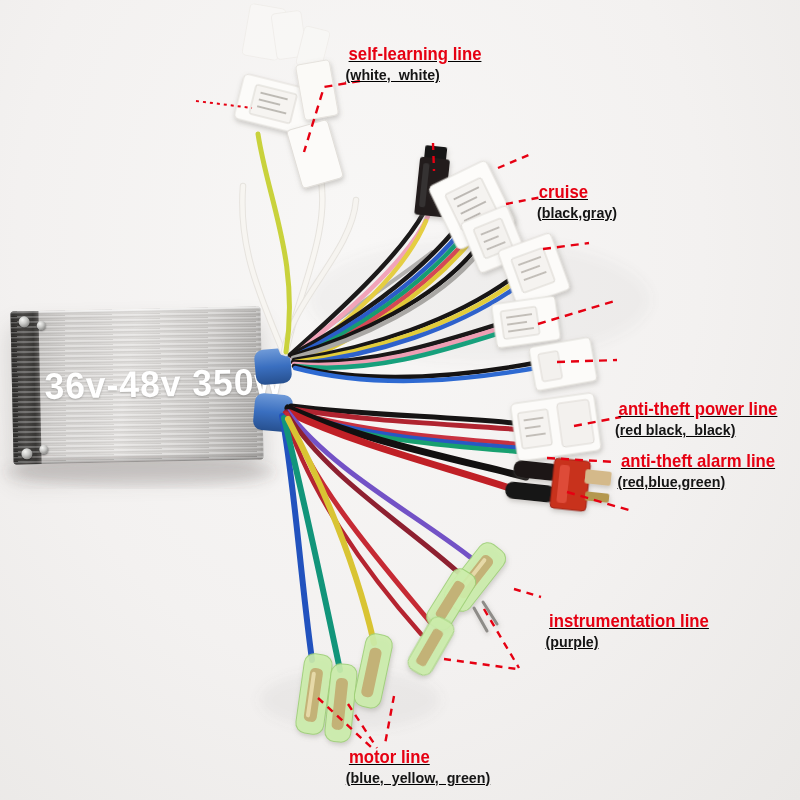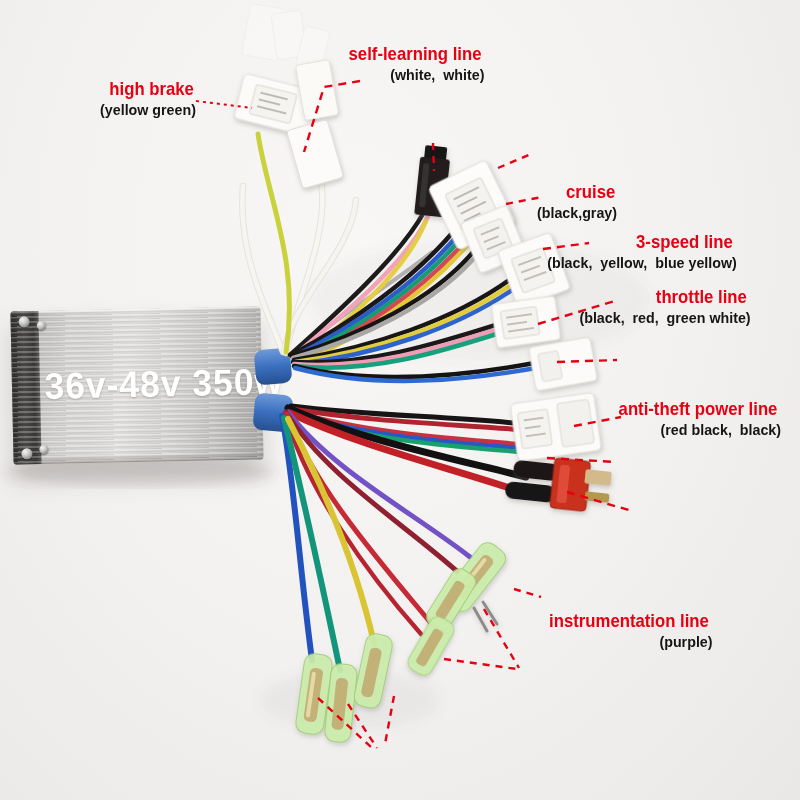--- a/index.html
+++ b/index.html
@@ -30,21 +30,21 @@
     background:radial-gradient(circle at 35% 30%,#f4f4f2 0%,#c9c9c7 40%,#8f8f8d 75%,#6b6b69 100%);
     box-shadow:0 1px 2px rgba(0,0,0,.5);
   }
   .power{
     position:absolute;left:28px;right:0;top:55px;text-align:center;
     color:#ffffff;font-size:37px;font-weight:700;letter-spacing:1px;
     text-shadow:0 1px 2px rgba(90,88,85,.35);white-space:nowrap;
     transform:scaleX(.96);
   }
   svg{position:absolute;left:0;top:0;}
-  .lbl{position:absolute;transform:translateX(-50%);text-align:right;z-index:5;}
+  .lbl{position:absolute;transform:translateX(-50%);text-align:left;z-index:5;text-decoration:underline;}
   .lbl .t{
     color:#e60012;font-weight:700;font-size:19px;line-height:22px;white-space:pre;
     transform:scaleX(.88);transform-origin:center;
   }
   .lbl .s{
     color:#151515;font-weight:700;font-size:15.5px;line-height:20px;white-space:pre;
     transform:scaleX(.92);transform-origin:center;letter-spacing:0;
   }
 </style>
 </head>
@@ -289,55 +289,51 @@
       <line x1="567" y1="492" x2="632" y2="511" stroke-dasharray="8 6"></line>
       <line x1="514" y1="589" x2="541" y2="597" stroke-dasharray="7 6"></line>
       <line x1="484" y1="609" x2="519" y2="668" stroke-dasharray="7 6"></line>
       <line x1="444" y1="659" x2="517" y2="669" stroke-dasharray="7 6"></line>
       <line x1="318" y1="698" x2="371" y2="747" stroke-dasharray="7 6"></line>
       <line x1="348" y1="704" x2="377" y2="748" stroke-dasharray="7 6"></line>
       <line x1="394" y1="696" x2="385" y2="744" stroke-dasharray="7 6"></line>
     </g>
   </svg>
 
-  <div class="lbl" style="left:148px;top:78px">
-    <div class="t">high brake</div>
-    <div class="s">(yellow green)</div>
-  </div>
 
   <div class="lbl" style="left:415px;top:43px">
     <div class="t">self-learning line</div>
     <div class="s">(white,  white)</div>
   </div>
 
 
 
   <div class="lbl" style="left:577px;top:181px">
     <div class="t">cruise</div>
     <div class="s">(black,gray)</div>
   </div>
 
-  <div class="lbl" style="left:642px;top:231px">
-    <div class="t">3-speed line</div>
-    <div class="s">(black,  yellow,  blue yellow)</div>
-  </div>
-
-  <div class="lbl" style="left:665px;top:286px">
-    <div class="t">throttle line</div>
-    <div class="s">(black,  red,  green white)</div>
-  </div>
+
 
 
   <div class="lbl" style="left:698px;top:398px">
     <div class="t">anti-theft power line</div>
     <div class="s">(red black,  black)</div>
   </div>
 
+  <div class="lbl" style="left:698px;top:450px">
+    <div class="t">anti-theft alarm line</div>
+    <div class="s">(red,blue,green)</div>
+  </div>
 
 
   <div class="lbl" style="left:629px;top:610px">
     <div class="t">instrumentation line</div>
     <div class="s">(purple)</div>
   </div>
 
 
+  <div class="lbl" style="left:418px;top:746px">
+    <div class="t">motor line</div>
+    <div class="s">(blue,  yellow,  green)</div>
+  </div>
 
 </div>
 
 </body></html>

